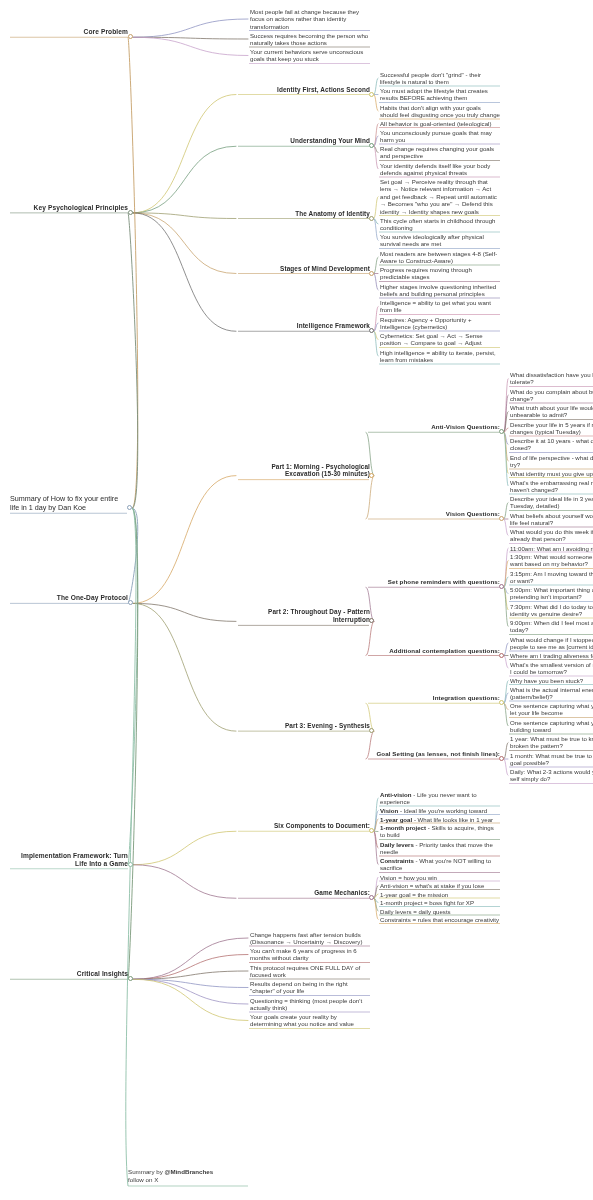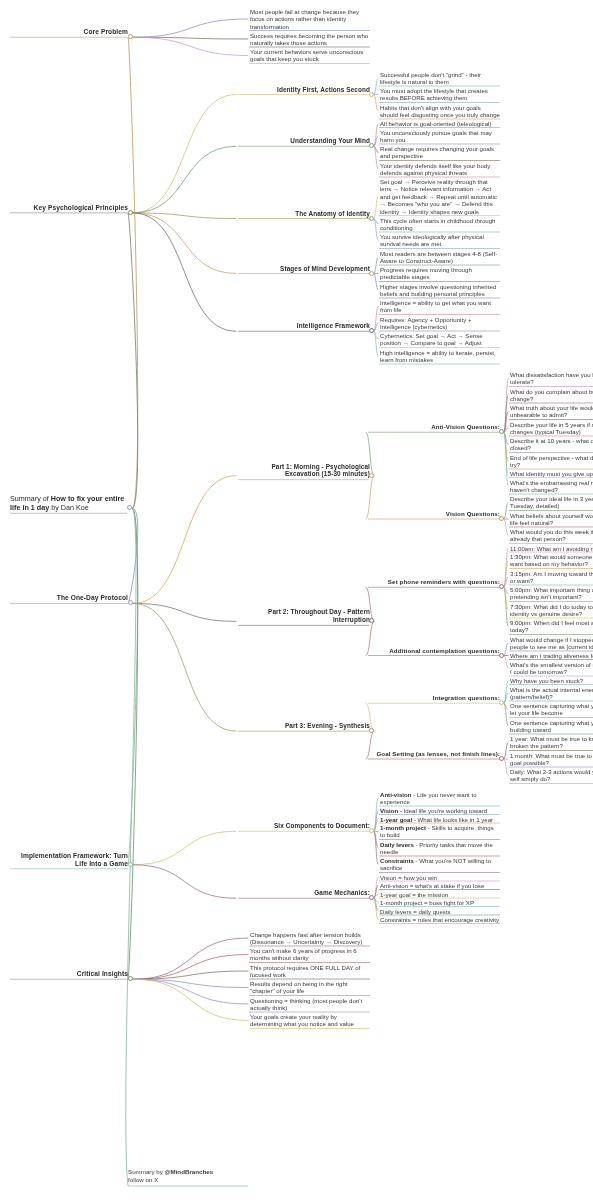--- a/index.html
+++ b/index.html
@@ -27,21 +27,21 @@
     color: #2b2b2b;
     line-height: 1.22;
     white-space: normal;
   }
   
   .root {
     font-size: 7.2px;
     text-align: left;
     width: 128px;
   }
-  .root b { font-weight: bold; }
+  .root b { font-weight: normal; }
   .root .by { font-weight: normal; }
 
   
   .l1 {
     font-size: 6.6px;
     font-weight: bold;
     text-align: right;
     letter-spacing: .1px;
   }
   

